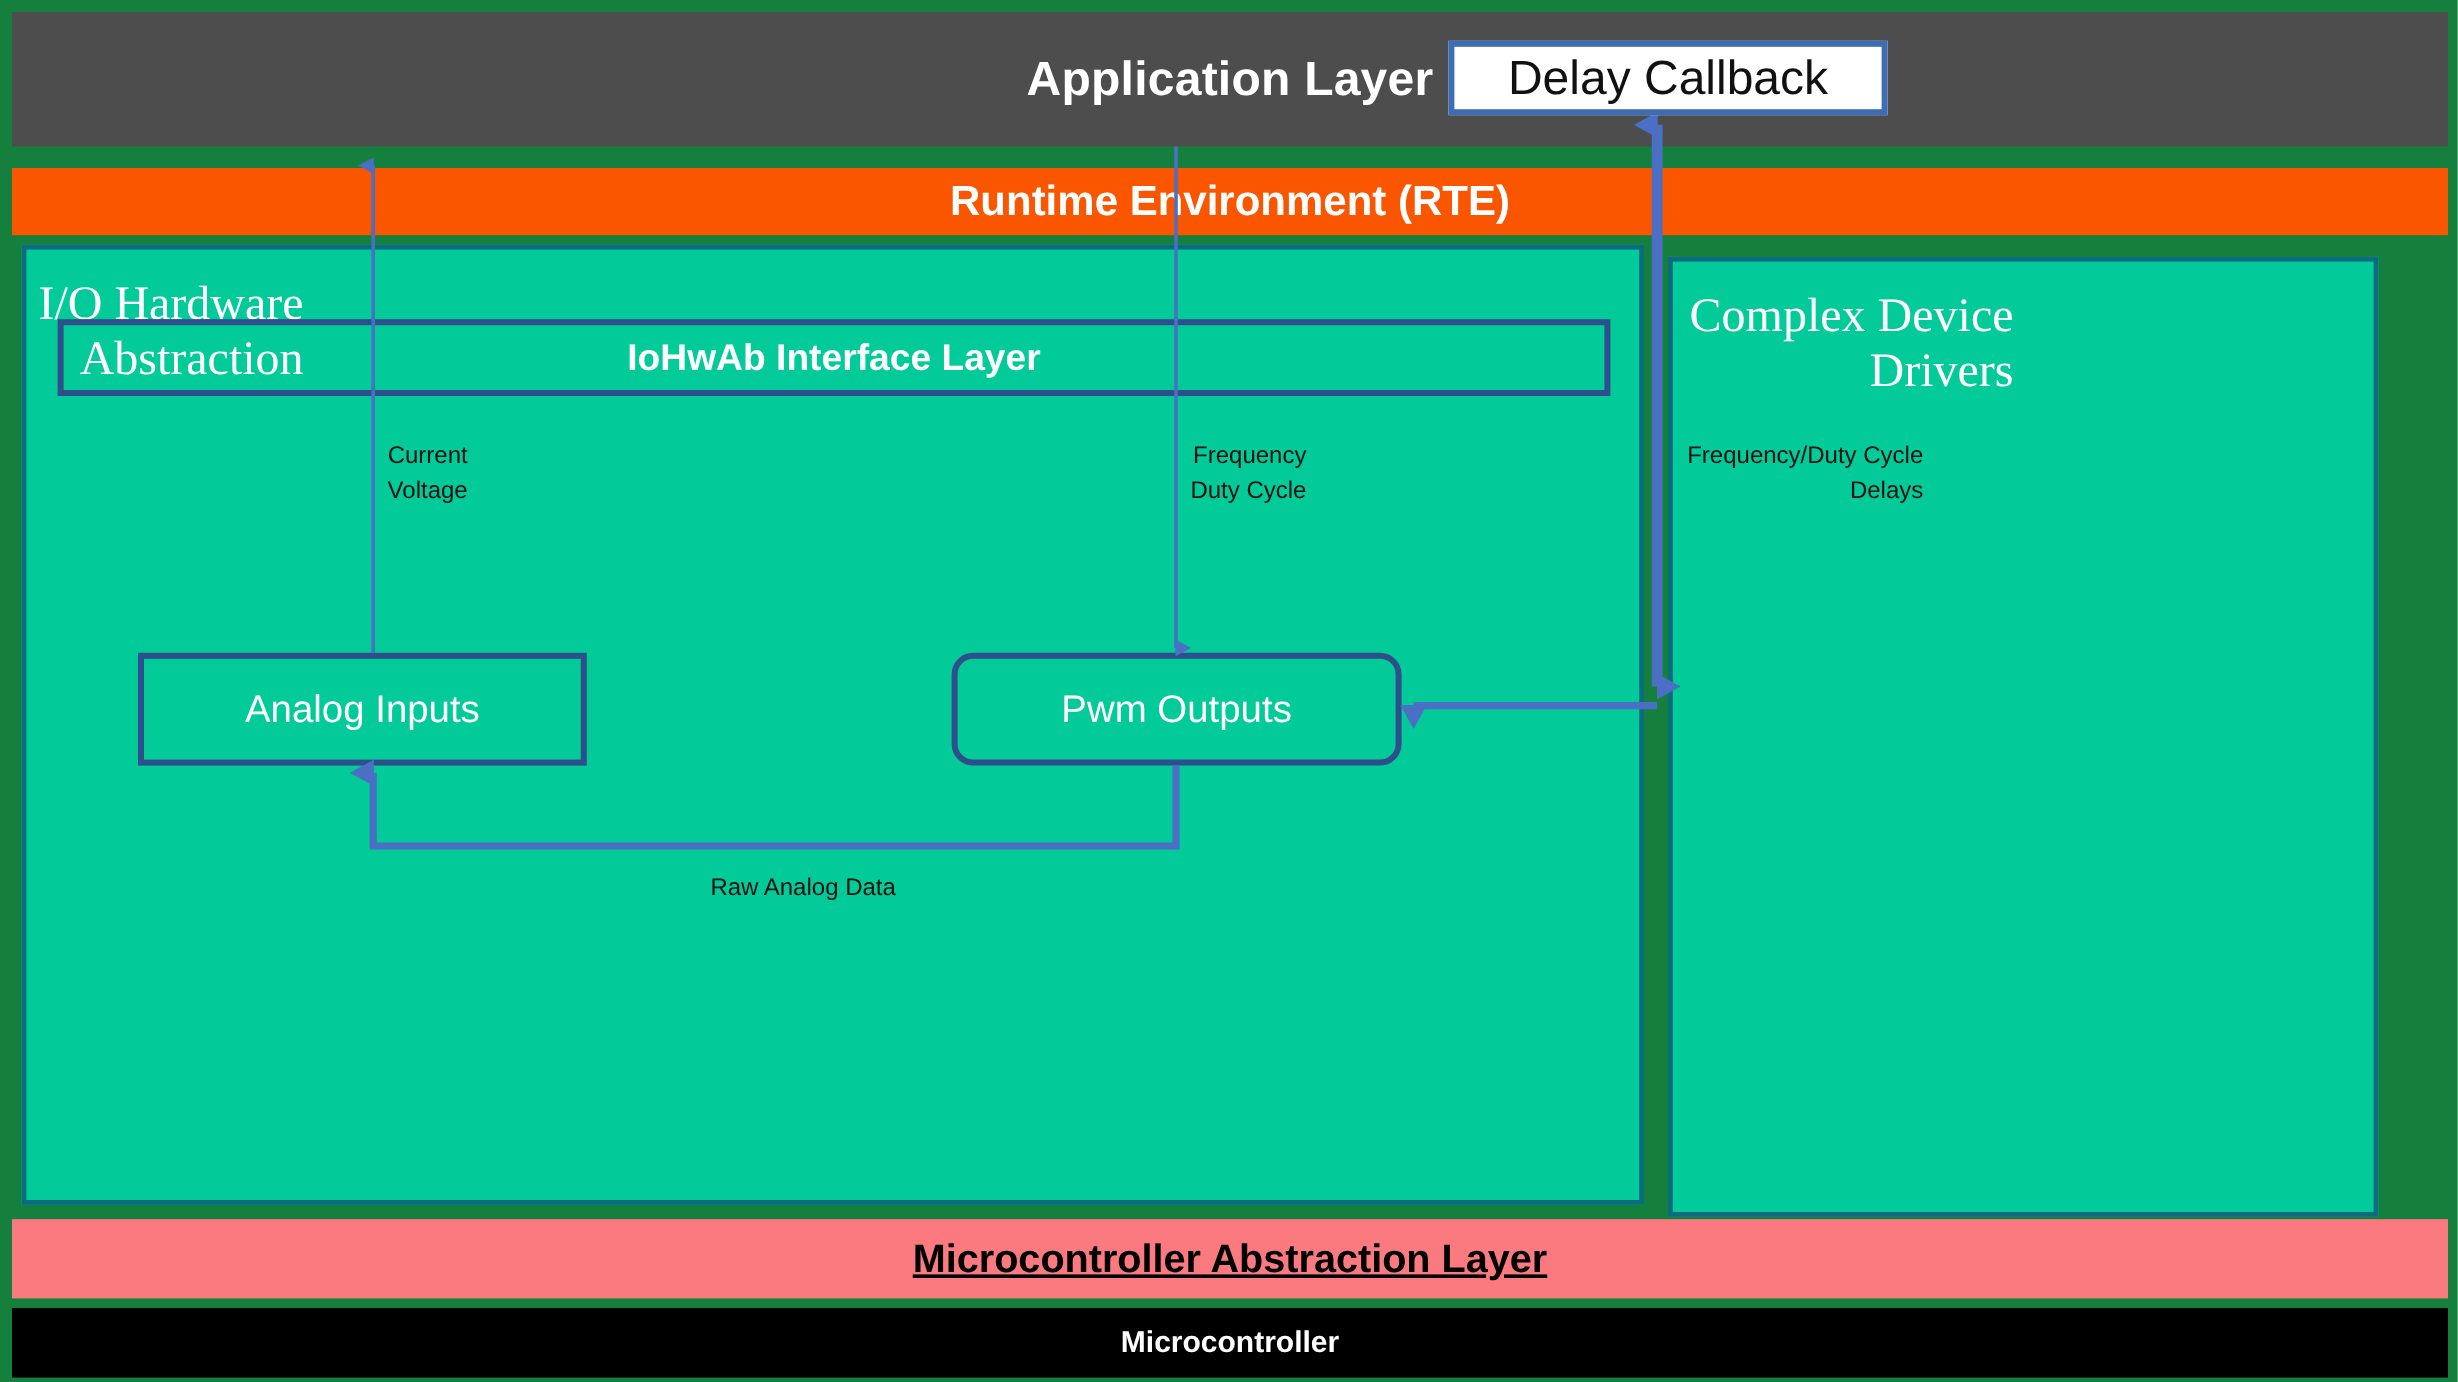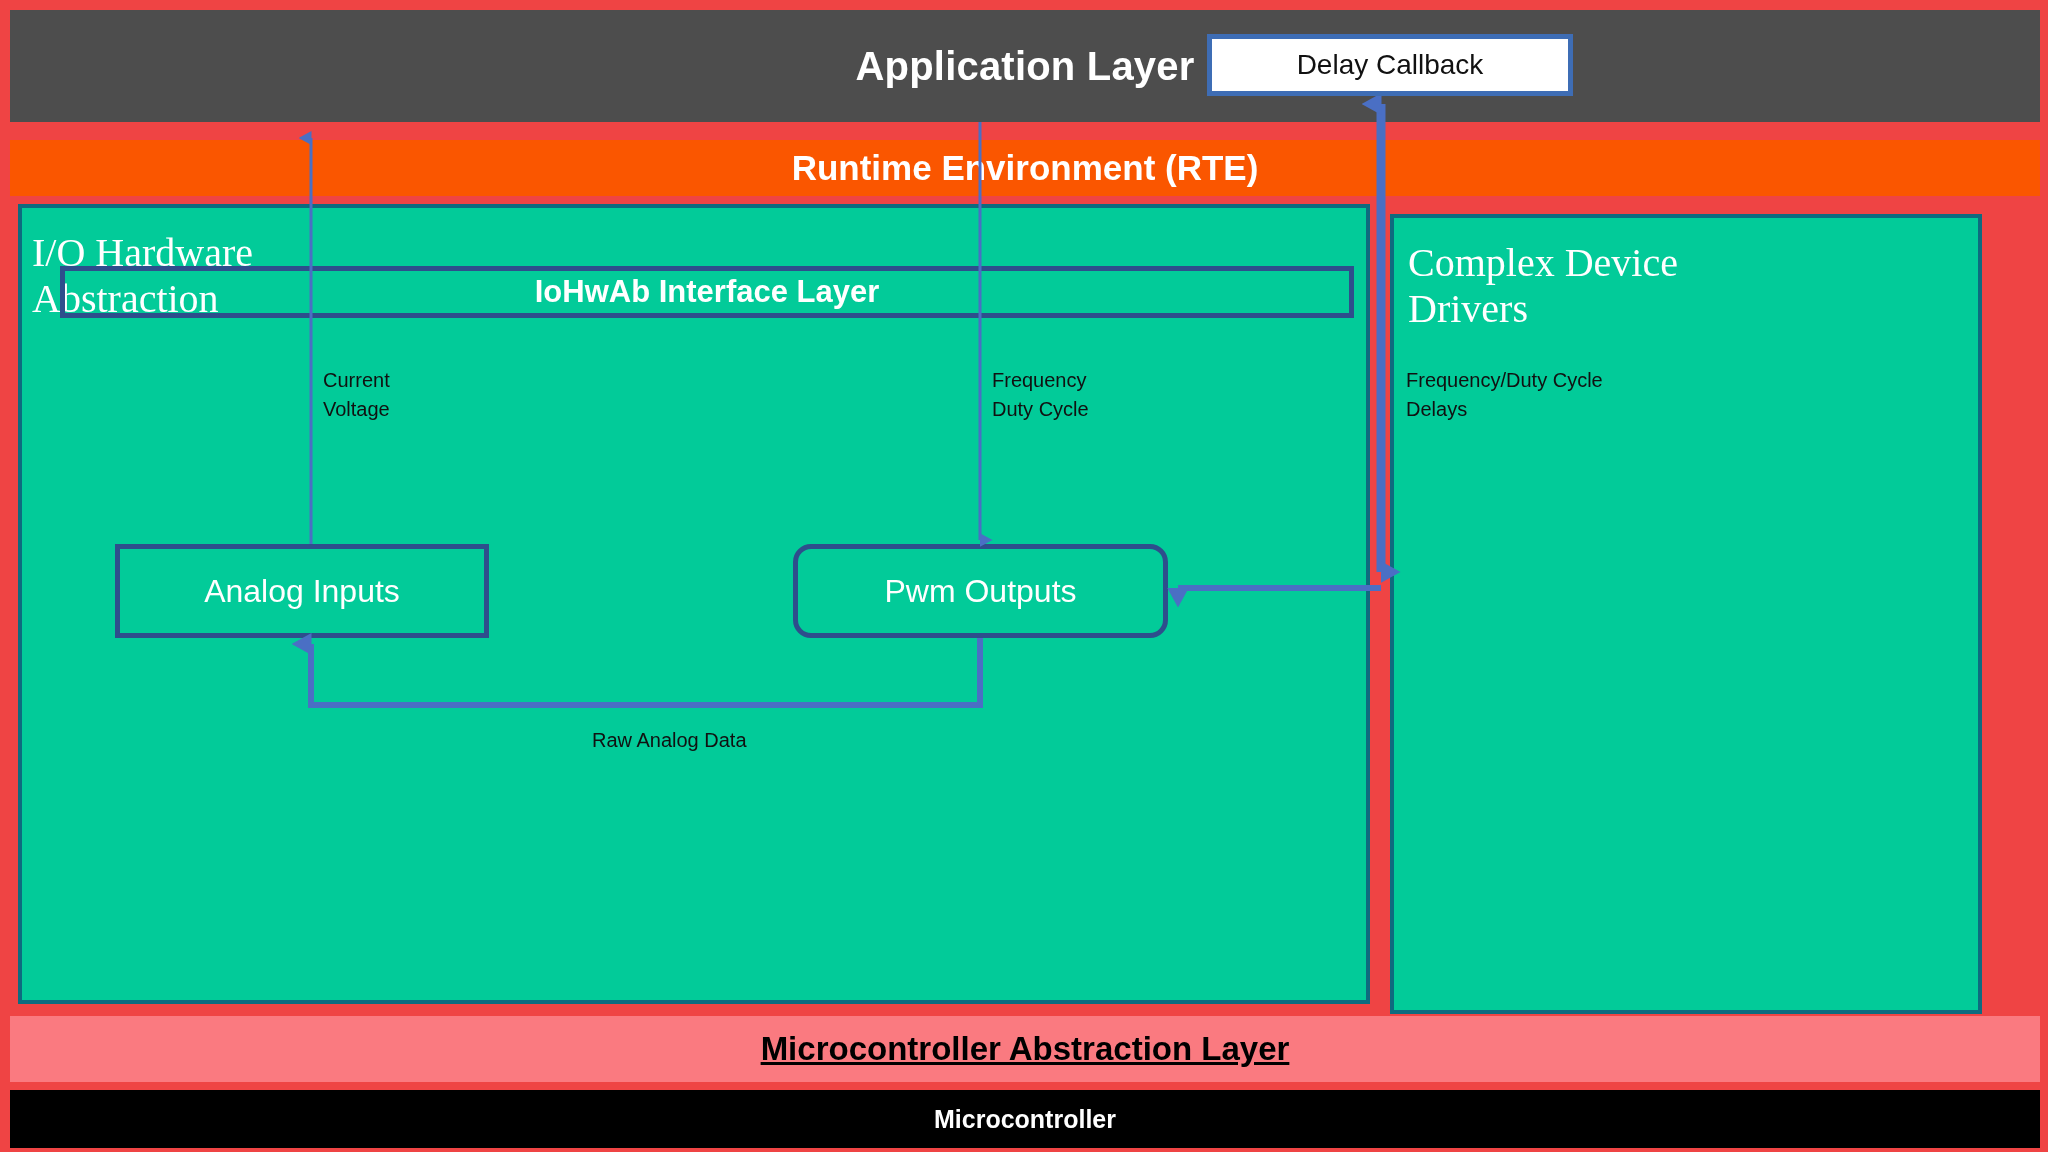--- a/index.html
+++ b/index.html
@@ -10,21 +10,22 @@
   body {
     width: 2048px;
     height: 1152px;
     font-family: "Liberation Sans", sans-serif;
     overflow: hidden;
   }
   #stage {
     position: relative;
     width: 2048px;
     height: 1152px;
-    background: #ef4444;
+    background: #15803d;
+    text-align: right;
   }
 
   
   .band {
     position: absolute;
     display: flex;
     align-items: center;
     justify-content: center;
     box-sizing: border-box;
   }
@@ -93,21 +94,21 @@
     left: 1207px;
     top: 34px;
     width: 366px;
     height: 62px;
     background: #ffffff;
     border: 5px solid #3E6DB5;
     box-sizing: border-box;
     display: flex;
     align-items: center;
     justify-content: center;
-    font-size: 28px;
+    font-size: 40px;
     color: #111111;
     z-index: 7;
   }
 
   
   .panel {
     position: absolute;
     background: #02CB99;
     box-sizing: border-box;
   }
@@ -136,28 +137,27 @@
   }
   .panel-iohw .panel-title { left: 10px; top: 22px; }
   .panel-cdd .panel-title  { left: 14px; top: 22px; }
 
   
   .iohwab-bar {
     position: absolute;
     left: 48px;
     top: 266px;
     width: 1294px;
-    height: 52px;
+    height: 64px;
     border: 5px solid #2E4E8C;
     box-sizing: border-box;
     display: flex;
     align-items: center;
     justify-content: center;
     z-index: 4;
-    margin-left: 12px;
   }
   .iohwab-bar span {
     font-size: 31px;
     font-weight: bold;
     color: #ffffff;
     white-space: nowrap;
   }
 
   
   .drv-box {

